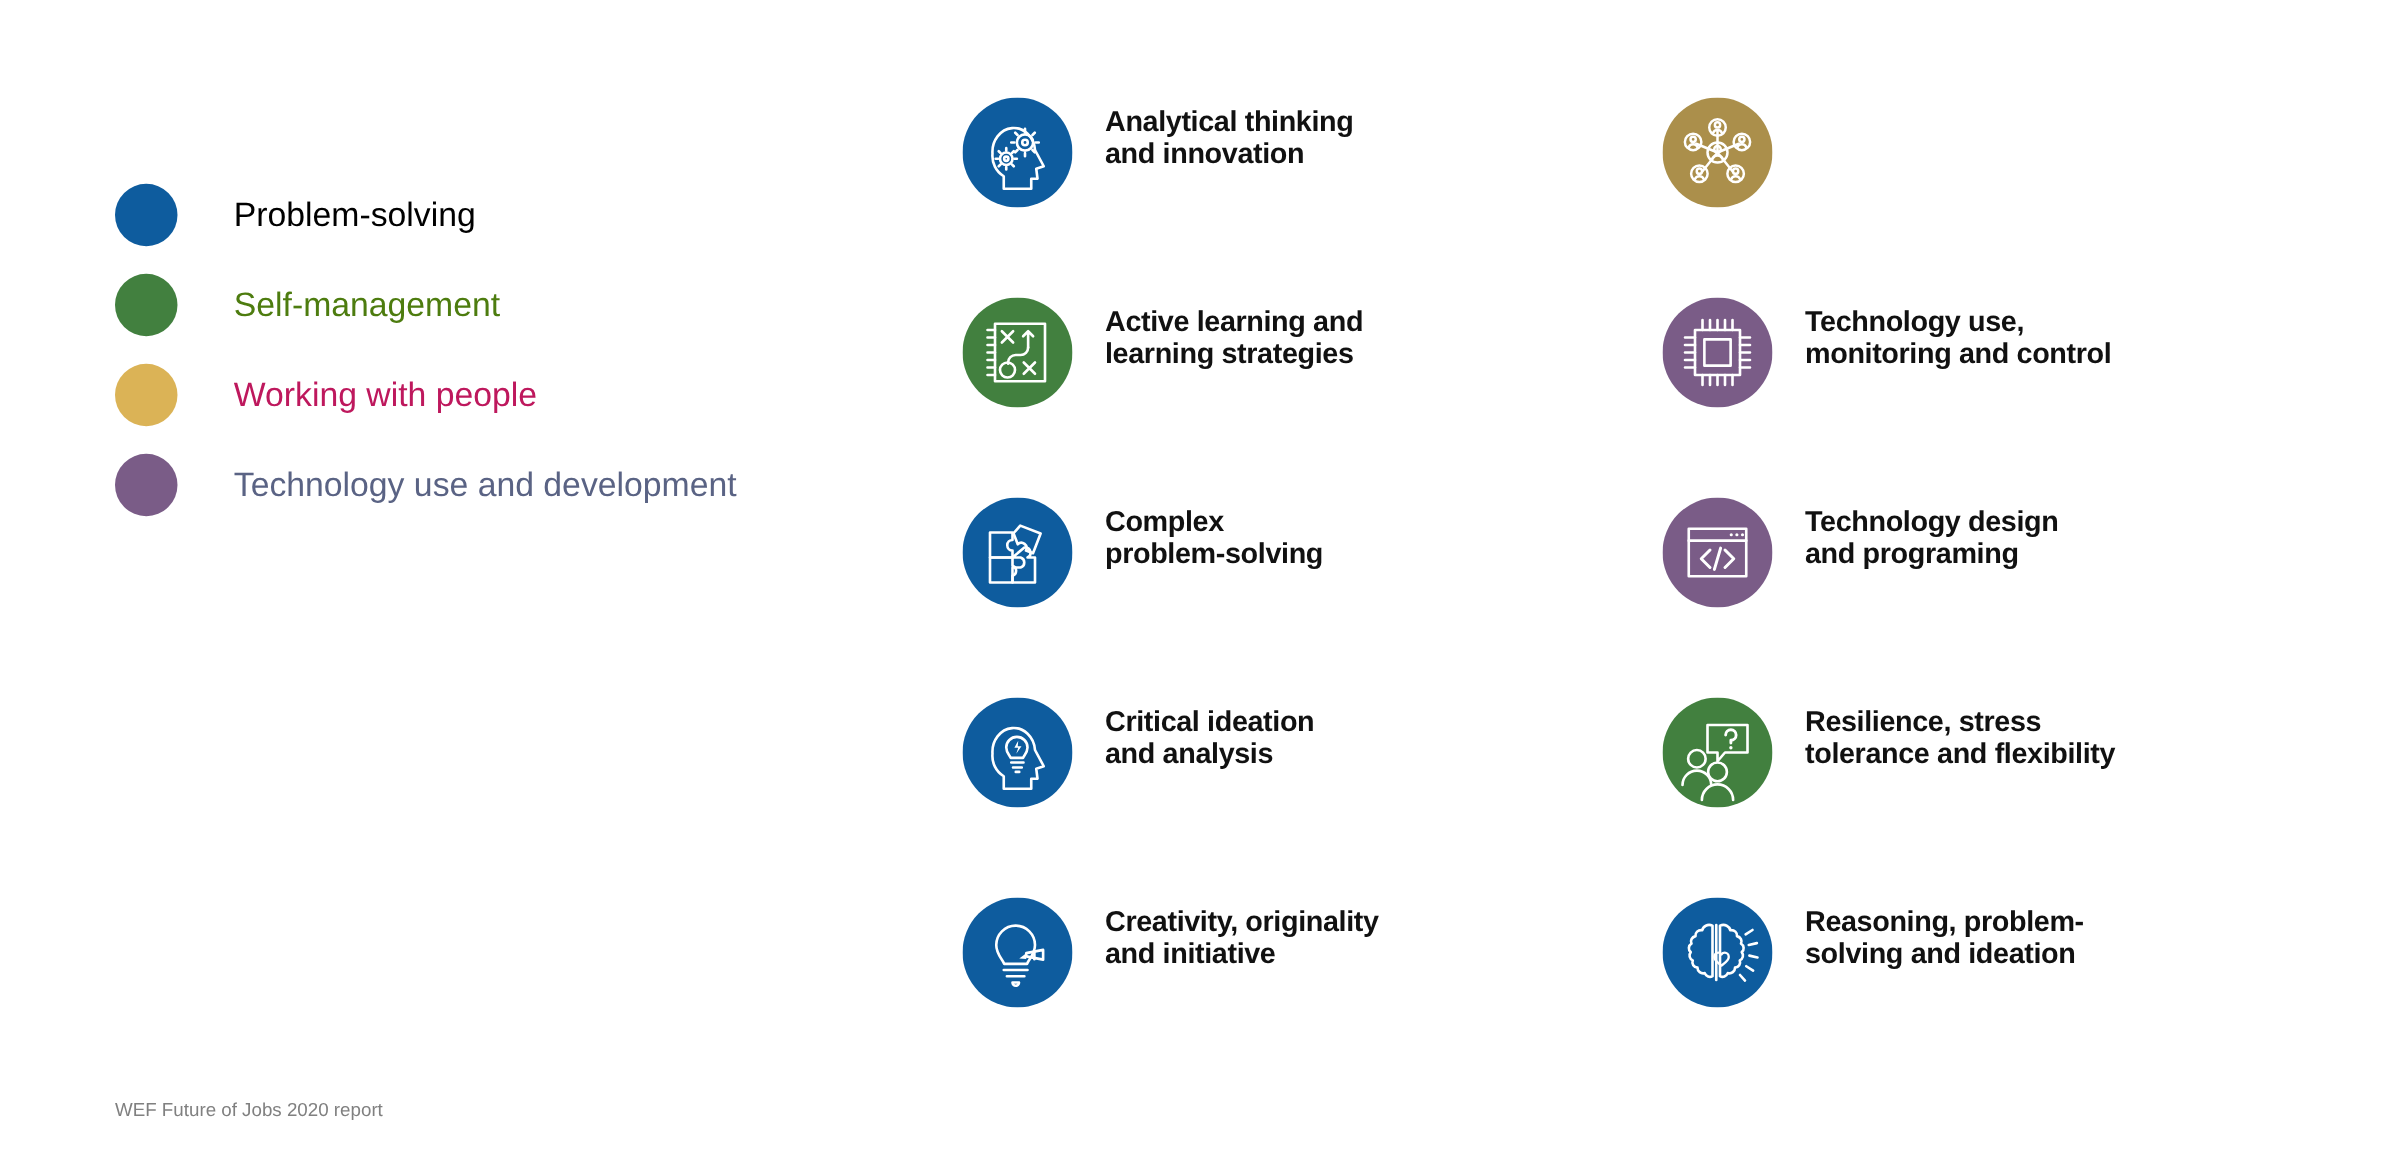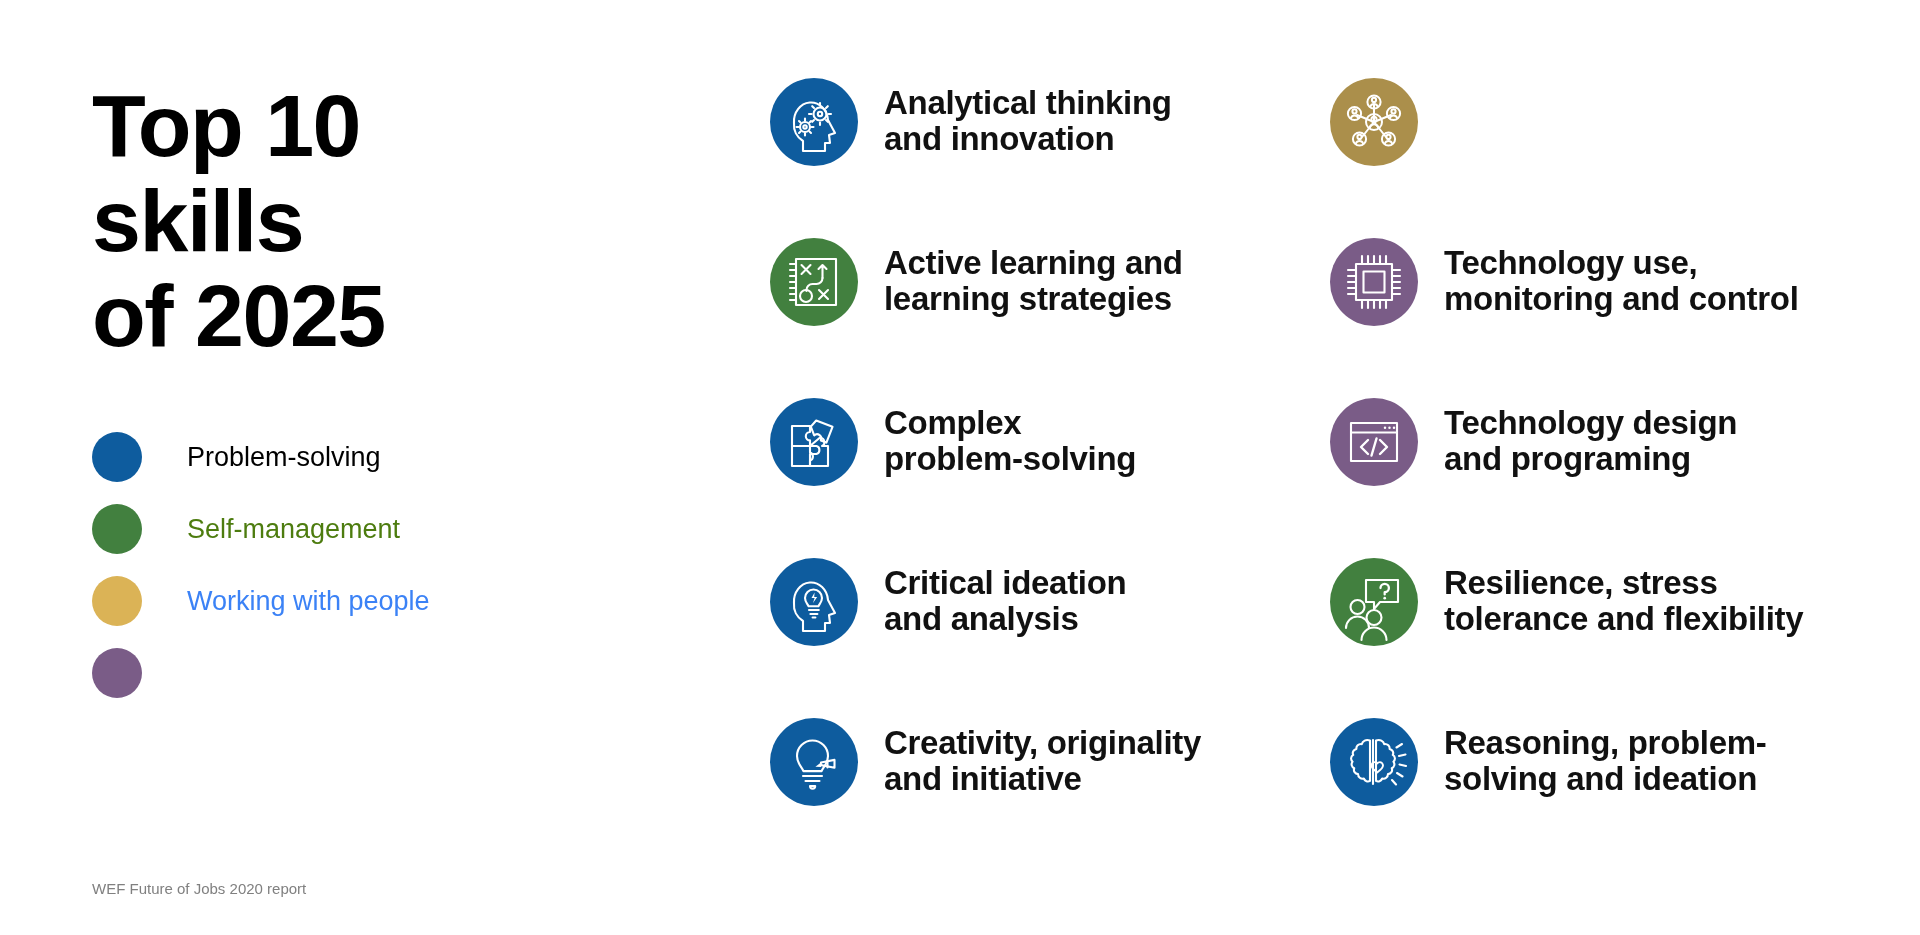--- a/index.html
+++ b/index.html
@@ -84,51 +84,49 @@
   .skill-badge svg {
     position: absolute;
     left: 0;
     top: 0;
     width: 88px;
     height: 88px;
   }
   .skill-label {
     margin-left: 26px;
     margin-top: 7px;
-    font-size: 33px;
+    font-size: 23px;
     font-weight: bold;
     line-height: 1.1;
     letter-spacing: -0.3px;
     color: #111111;
     white-space: pre-line;
   }
 </style>
 </head>
 <body>
 
 <div id="left-panel">
-  <h1 id="page-title">Top 10
-skills
-of 2025</h1>
 
   <div id="legend">
     <div class="legend-row">
       <span class="legend-dot" style="background: rgb(14, 92, 158);"></span>
       <span class="legend-label" style="color: rgb(0, 0, 0);">Problem-solving</span>
     </div>
     <div class="legend-row">
       <span class="legend-dot" style="background: rgb(66, 128, 63);"></span>
       <span class="legend-label" style="color: #4d7c0f;">Self-management</span>
     </div>
     <div class="legend-row">
       <span class="legend-dot" style="background: rgb(219, 179, 86);"></span>
-      <span class="legend-label" style="color: #3b82f6;">Working with people</span>
+      <span class="legend-label" style="color: #be185d;">Working with people</span>
     </div>
     <div class="legend-row">
       <span class="legend-dot" style="background: rgb(122, 92, 135);"></span>
+      <span class="legend-label" style="color: rgb(90, 99, 132);">Technology use and development</span>
     </div>
   </div>
 </div>
 
 <div id="footnote" style="color: rgb(128, 128, 128);">WEF Future of Jobs 2020 report</div>
 
 <div class="skill-col" id="skills-col-left">
 
   <div class="skill-row">
     <span class="skill-badge">

